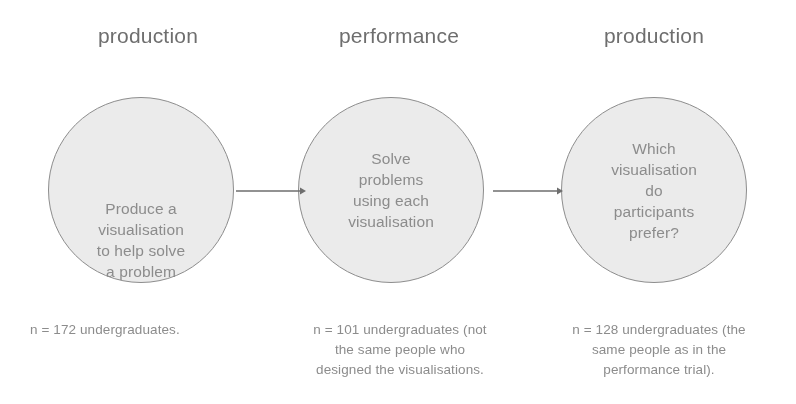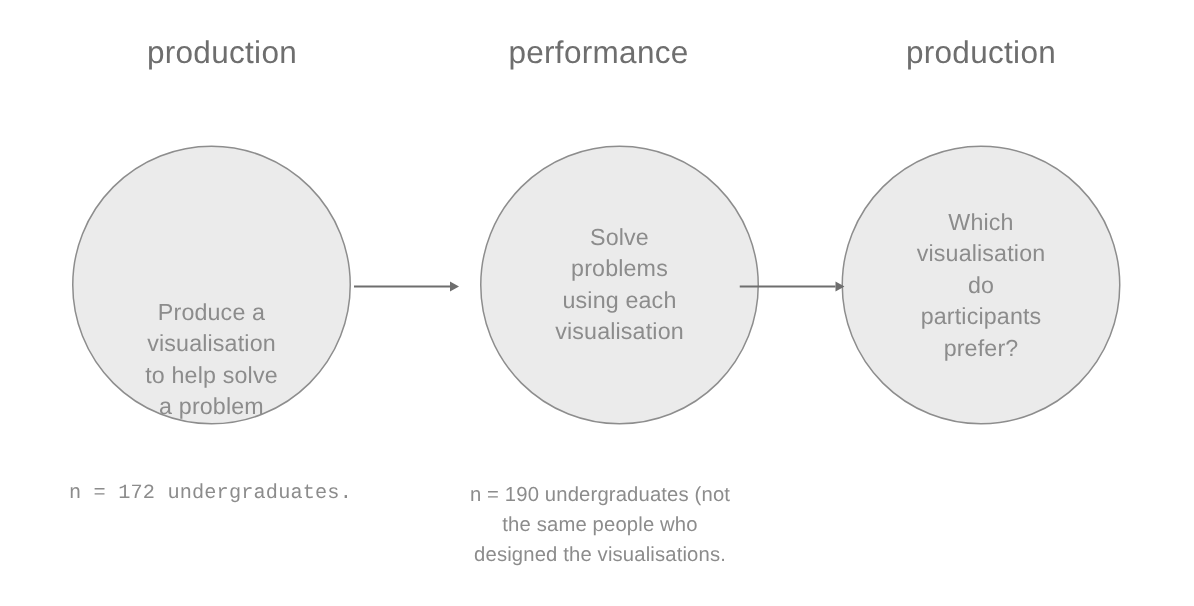--- a/index.html
+++ b/index.html
@@ -45,21 +45,21 @@
     height: 186px;
     border-radius: 50%;
     background: #ebebeb;
     border: 1px solid #8d8d8d;
     box-sizing: border-box;
     display: flex;
     align-items: center;
     justify-content: center;
   }
   #circle-production  { left: 48px; align-items: flex-end;  }
-  #circle-performance { left: 320px; }
+  #circle-performance { left: 298px; }
   #circle-preference  { left: 561px; align-items: center; }
 
   .circle-text {
     width: 150px;
     text-align: center;
     font-size: 15.5px;
     line-height: 21px;
     color: #8c8c8c;
     white-space: pre-line;
     letter-spacing: 0.1px;
@@ -78,26 +78,25 @@
   .caption {
     position: absolute;
     top: 320px;
     font-size: 13.5px;
     line-height: 20px;
     color: #8c8c8c;
     white-space: pre-line;
     letter-spacing: 0.1px;
   }
   #caption-production {
-    left: 28px;
+    left: 12px;
     width: 260px;
     text-align: left;
     padding-left: 18px;
     box-sizing: border-box;
-    font-family: Liberation Mono, monospace;
   }
   #caption-performance {
     left: 275px;
     width: 250px;
     text-align: center;
   }
   #caption-preference {
     left: 534px;
     width: 250px;
     text-align: center;
@@ -138,17 +137,20 @@
     <line x1="0" y1="8" x2="64" y2="8" stroke="#6e6e6e" stroke-width="1.3"></line>
     <polygon points="64,4.6 70,8 64,11.4" fill="#6e6e6e"></polygon>
   </svg>
 
   <svg class="arrow" id="arrow-performance-preference" viewBox="0 0 70 16" width="70" height="16">
     <line x1="0" y1="8" x2="64" y2="8" stroke="#6e6e6e" stroke-width="1.3"></line>
     <polygon points="64,4.6 70,8 64,11.4" fill="#6e6e6e"></polygon>
   </svg>
 
   <div class="caption" id="caption-production">n = 172 undergraduates.</div>
-  <div class="caption" id="caption-performance">n = 190 undergraduates (not
+  <div class="caption" id="caption-performance">n = 101 undergraduates (not
 the same people who
 designed the visualisations.</div>
+  <div class="caption" id="caption-preference">n = 128 undergraduates (the
+same people as in the
+performance trial).</div>
 
 </div>
 
 </body></html>

